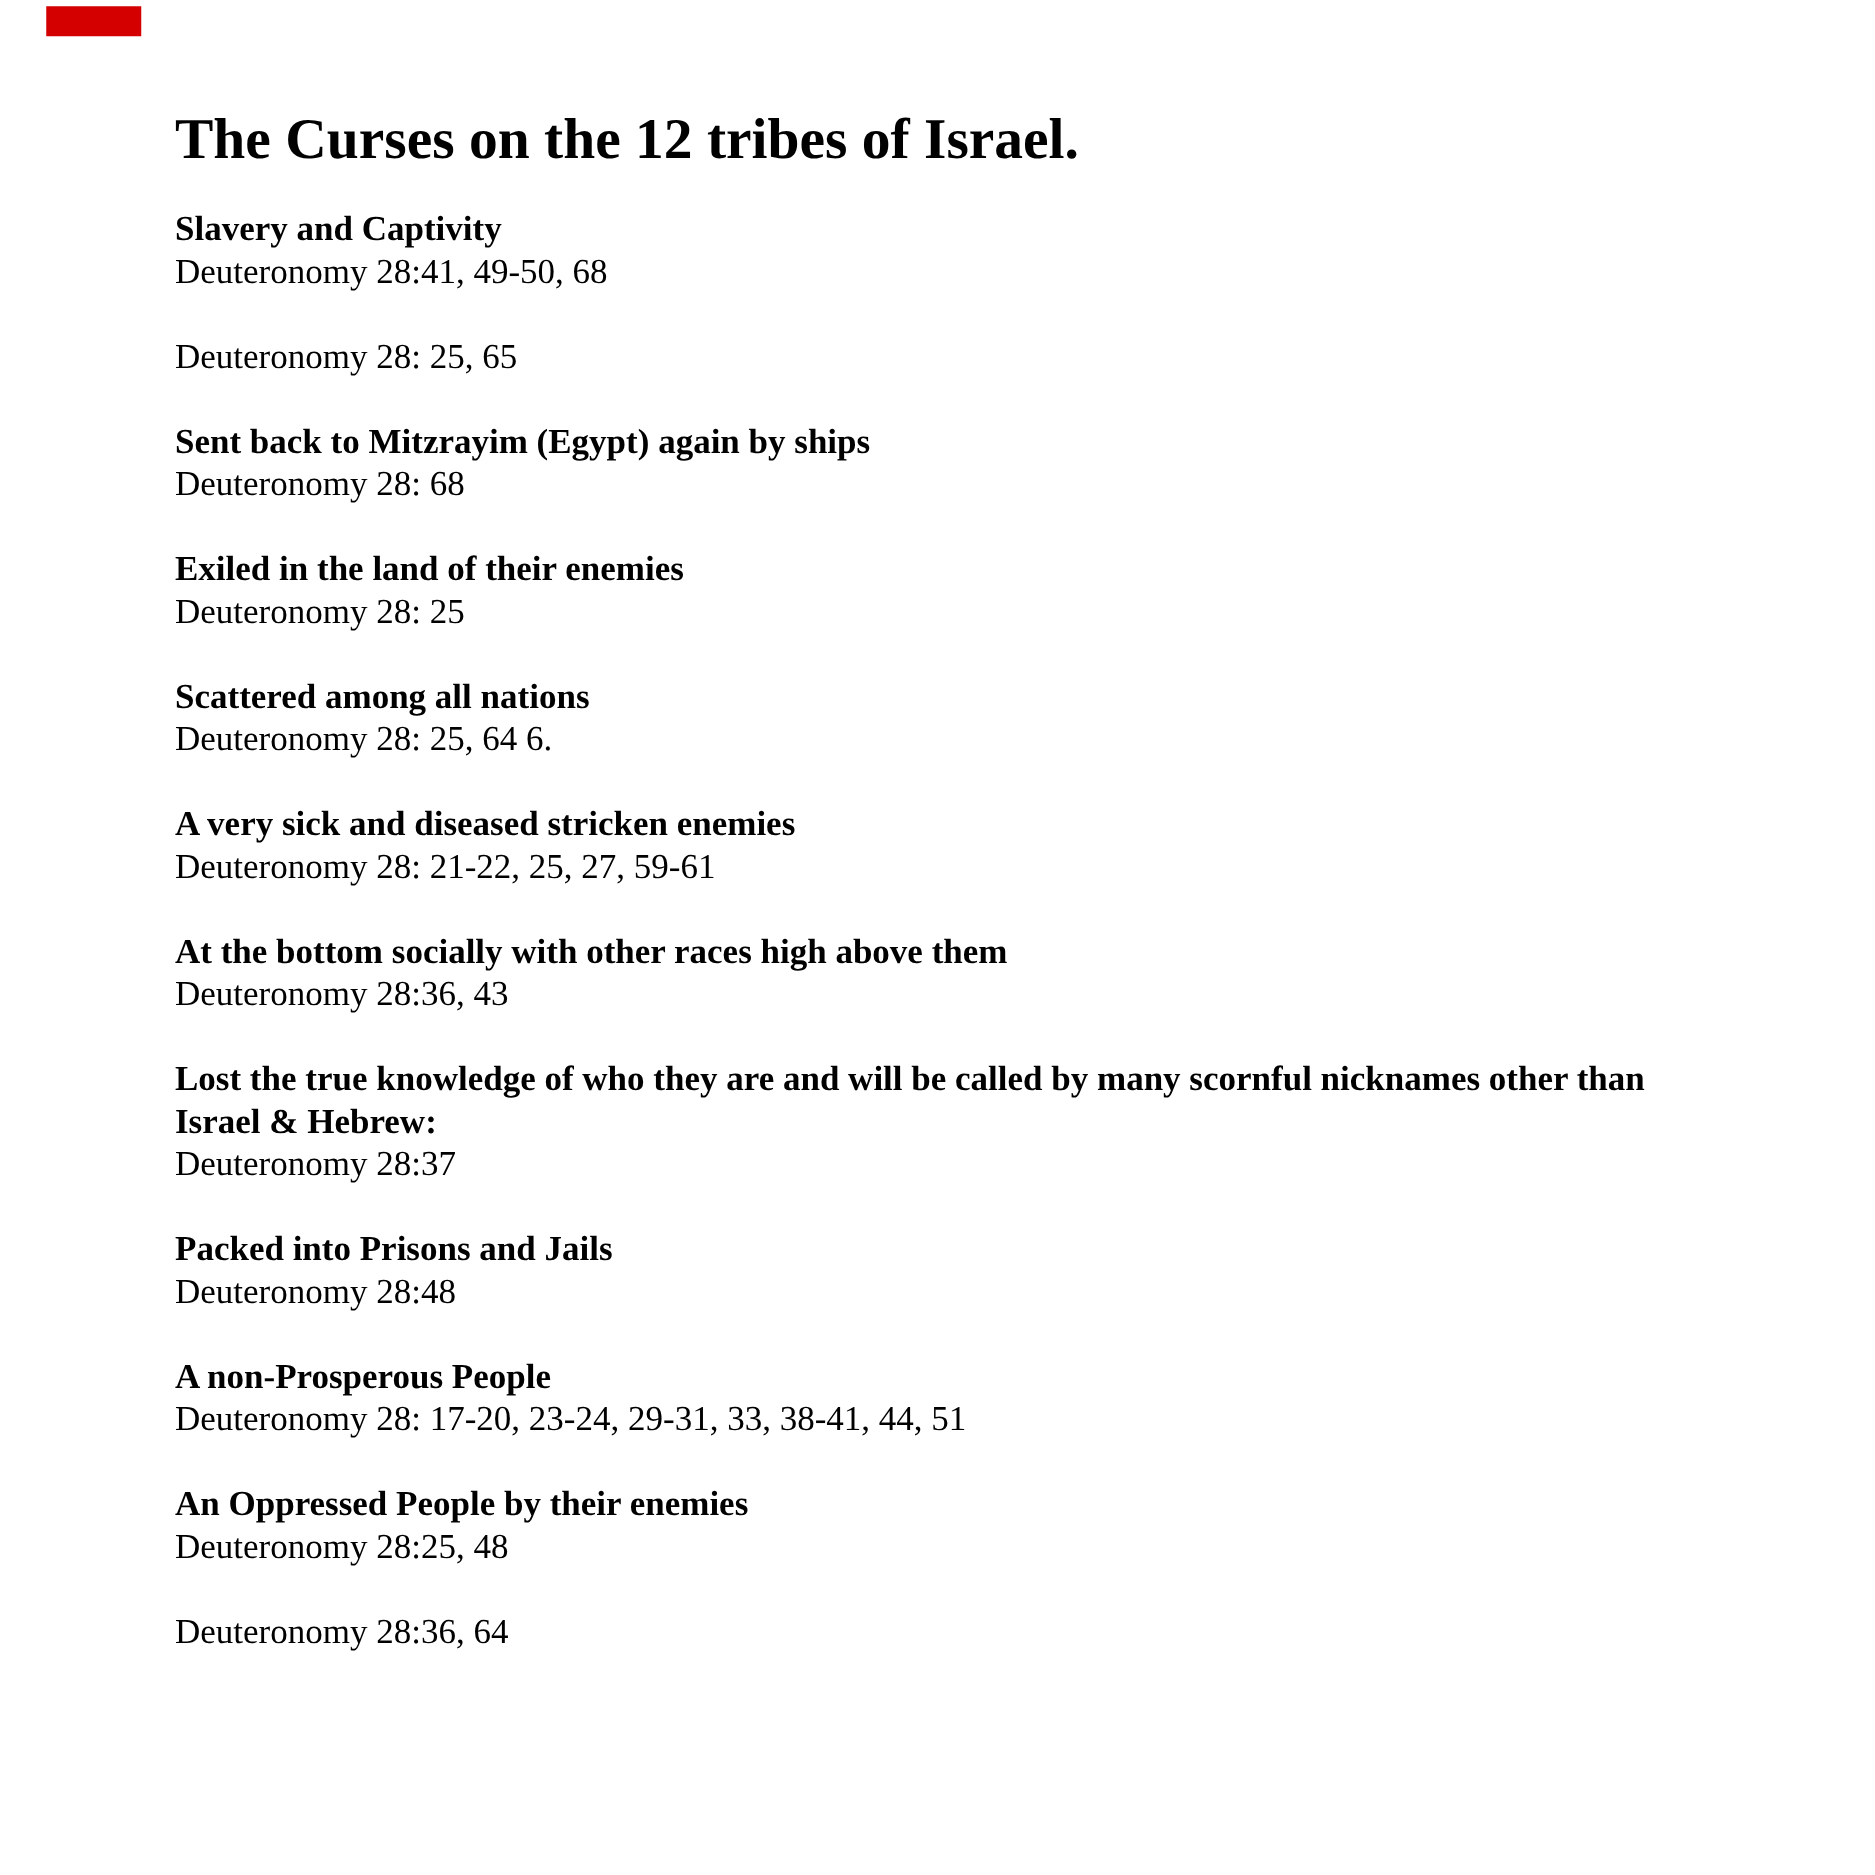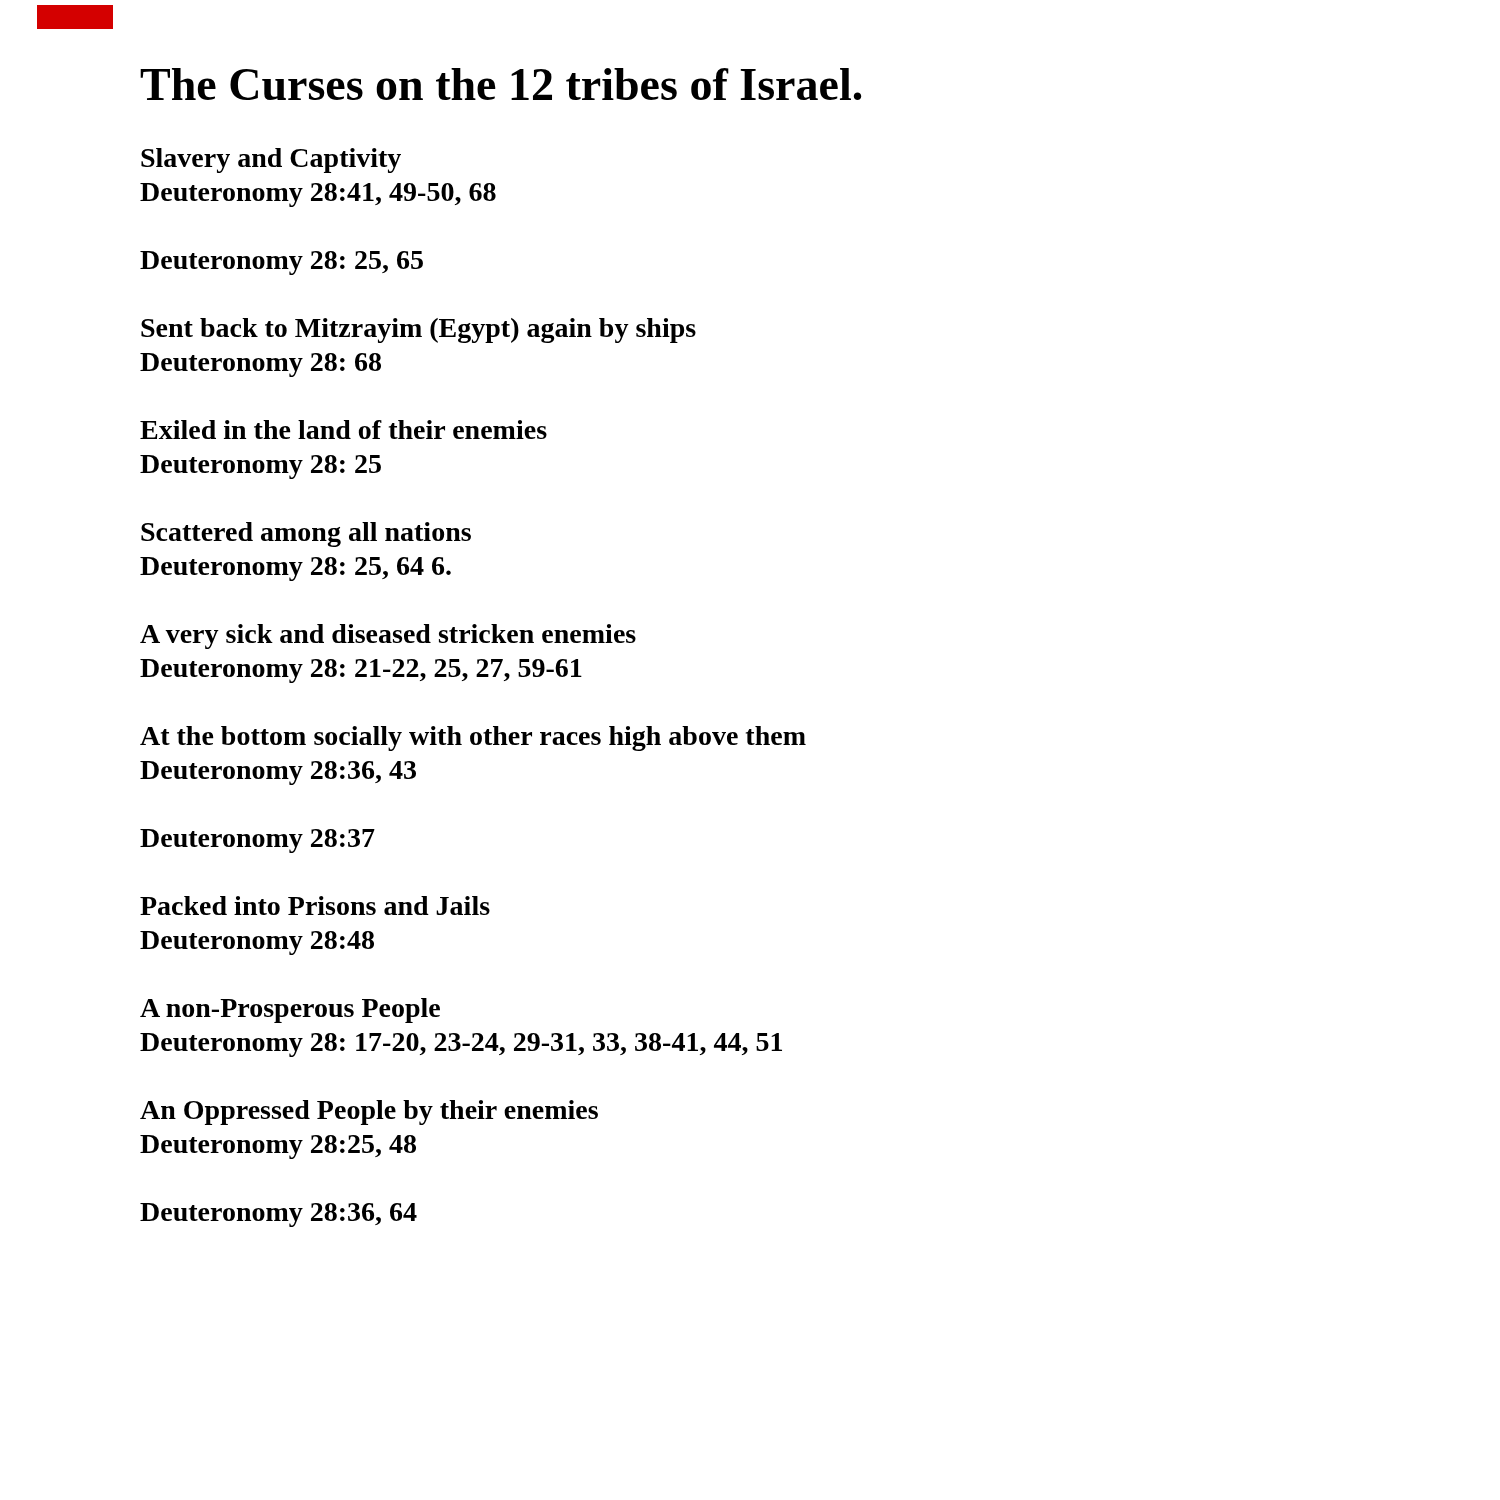--- a/index.html
+++ b/index.html
@@ -22,41 +22,41 @@
     width: 76px;
     height: 24px;
     background: #d40000;
   }
   .content {
     position: absolute;
     top: 0;
     left: 0;
     box-sizing: border-box;
     width: 1460px;
-    padding: 57px 140px 0 140px;
+    padding: 83px 140px 0 140px;
   }
   .page-title {
     font-size: 46px;
     font-weight: bold;
     line-height: 56px;
     margin: 0 0 28px 0;
     letter-spacing: 0px;
   }
   .curse {
     margin: 16px 0 34px 0;
   }
   .curse h2 {
     font-size: 28px;
     font-weight: bold;
     line-height: 34px;
     margin: 0;
   }
   .curse p {
     font-size: 28px;
-    font-weight: bold;
+    font-weight: normal;
     line-height: 34px;
     margin: 0;
   }
 </style>
 </head>
 <body>
 
 <div class="red-marker"></div>
 
 <div class="content">
@@ -91,20 +91,21 @@
     <h2>A very sick and diseased stricken enemies</h2>
     <p>Deuteronomy 28: 21-22, 25, 27, 59-61</p>
   </section>
 
   <section class="curse">
     <h2>At the bottom socially with other races high above them</h2>
     <p>Deuteronomy 28:36, 43</p>
   </section>
 
   <section class="curse">
+    <h2>Lost the true knowledge of who they are and will be called by many scornful nicknames other than Israel &amp; Hebrew:</h2>
     <p>Deuteronomy 28:37</p>
   </section>
 
   <section class="curse">
     <h2>Packed into Prisons and Jails</h2>
     <p>Deuteronomy 28:48</p>
   </section>
 
   <section class="curse">
     <h2>A non-Prosperous People</h2>

